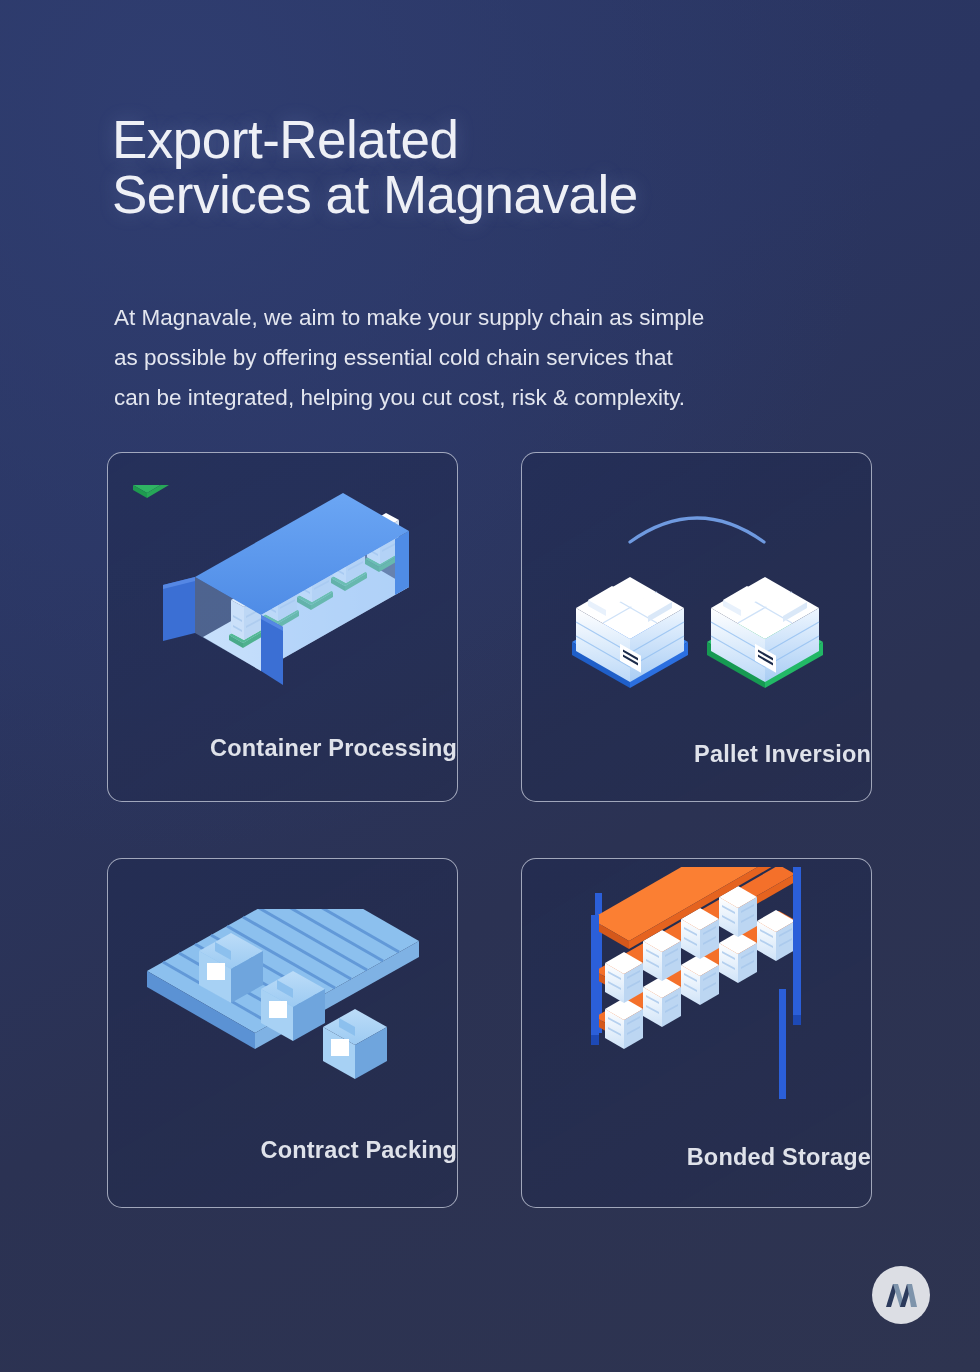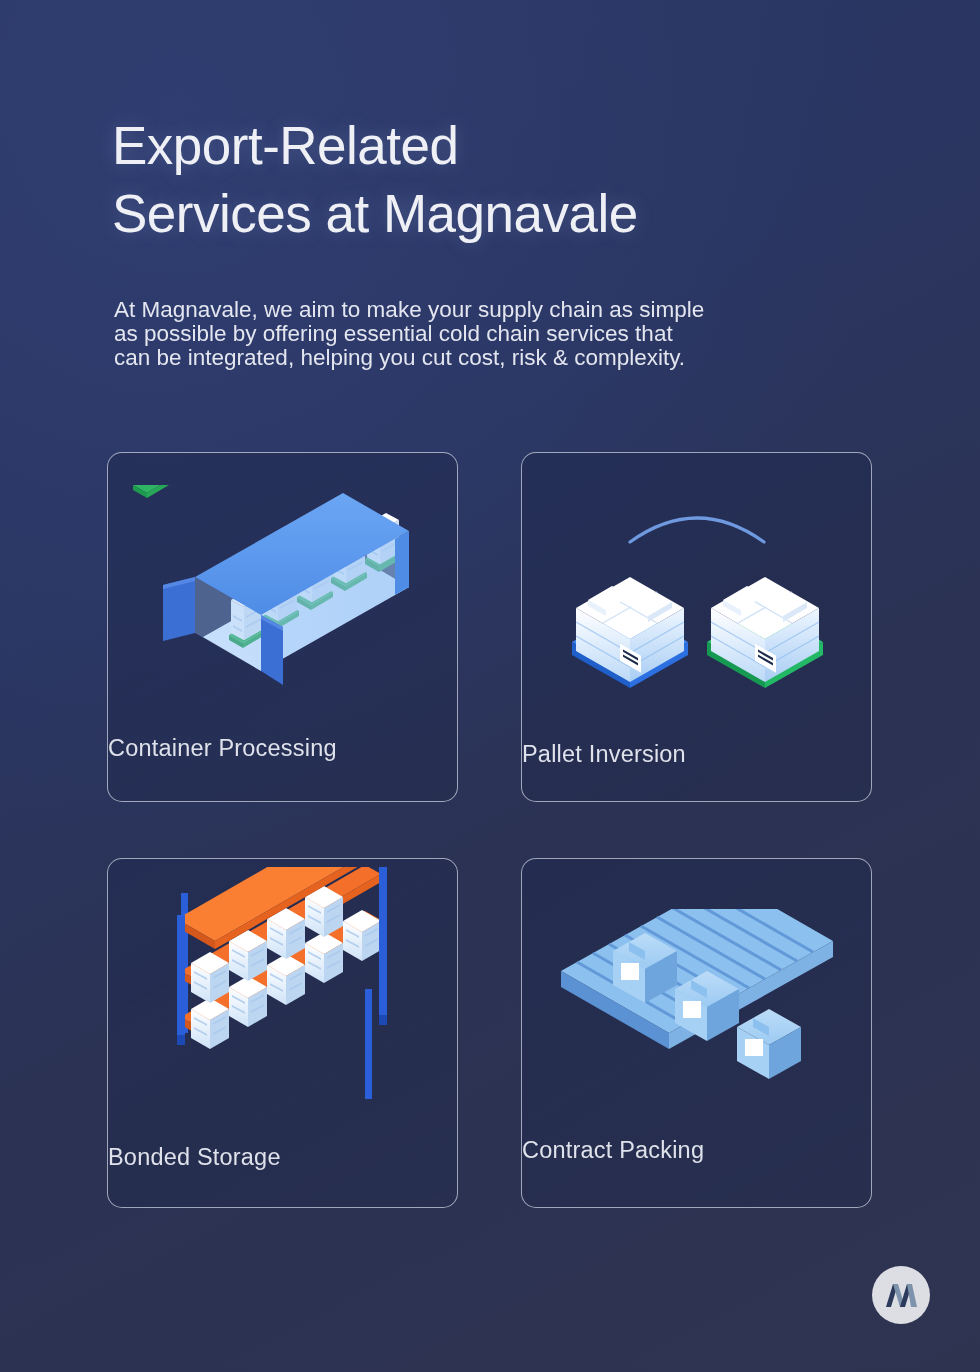--- a/index.html
+++ b/index.html
@@ -11,28 +11,28 @@
   body {
     background:
       radial-gradient(120% 90% at 18% 8%, #2f3d70 0%, rgba(47,61,112,0) 60%),
       linear-gradient(152deg, #2b3765 0%, #2a3561 32%, #2b3253 62%, #2e3450 100%);
     position:relative;
   }
   .poster { position:absolute; inset:0; }
 
   .title {
     position:absolute; left:112px; top:112px; width:780px;
-    font-size:53px; line-height:68px; font-weight:400;
+    font-size:53px; line-height:55px; font-weight:400;
     letter-spacing:-0.5px; color:#eef0f6;
     text-shadow:0 0 18px rgba(160,180,230,.28);
     white-space:pre-line;
   }
   .intro {
     position:absolute; left:114px; top:298px; width:740px;
-    font-size:22.5px; line-height:24px; font-weight:400;
+    font-size:22.5px; line-height:40px; font-weight:400;
     color:#e3e6ef; white-space:pre-line;
   }
 
   .grid {
     position:absolute; left:107px; top:452px;
     width:766px; height:760px;
     display:grid; grid-template-columns:351px 351px;
     grid-template-rows:350px 350px;
     column-gap:63px; row-gap:56px;
   }
@@ -43,21 +43,21 @@
     background:linear-gradient(150deg, rgba(31,41,79,.55) 0%, rgba(35,43,76,.5) 100%);
     overflow:hidden;
   }
   .card .art {
     position:absolute; left:0; right:0; top:0;
     height:250px; display:flex; align-items:center; justify-content:center;
   }
   .card .art svg { display:block; }
   .card .caption {
     position:absolute; left:0; right:0;
-    text-align:left; font-size:23.5px; font-weight:400;
+    text-align:right; font-size:23.5px; font-weight:700;
     letter-spacing:.2px; color:#dfe2ea;
   }
   .card.c1 .caption { top:282px; }
   .card.c2 .caption { top:288px; }
   .card.c3 .caption { top:285px; }
   .card.c4 .caption { top:278px; }
   .card.c1 .art { top:22px; }
   .card.c2 .art { top:14px; }
   .card.c3 .art { top:8px; }
   .card.c4 .art { top:30px; }
@@ -269,20 +269,76 @@
             </g>
             <rect x="48" y="52" width="21" height="17" fill="#ffffff" transform="skewY(30)"></rect>
             <g transform="skewY(30)" fill="#1c2b4a">
               <rect x="51" y="56" width="15" height="2.4"></rect>
               <rect x="51" y="61" width="15" height="2.4"></rect>
             </g>
           </g>
         </svg>
       </div>
       <div class="caption">Pallet Inversion</div>
+    </div>
+
+    <div class="card c4">
+      <div class="art">
+        <svg width="300" height="210" viewBox="0 0 300 210">
+          <defs>
+            <linearGradient id="boxTop" x1="0" y1="0" x2="0" y2="1">
+              <stop offset="0" stop-color="#bcdcf8"></stop>
+                <stop offset="1" stop-color="#9ccaf2"></stop>
+            </linearGradient>
+          </defs>
+
+          <polygon points="14,62 178,-30 286,32 122,124" fill="#8cc0ee"></polygon>
+
+          <polygon points="14,62 122,124 122,140 14,78" fill="#5b92d4"></polygon>
+          <polygon points="122,124 286,32 286,48 122,140" fill="#7fb2e4"></polygon>
+
+          <g stroke="#5b92d4" stroke-width="3" opacity=".85">
+            <line x1="30" y1="53" x2="138" y2="115"></line>
+            <line x1="46" y1="44" x2="154" y2="106"></line>
+            <line x1="62" y1="35" x2="170" y2="97"></line>
+            <line x1="78" y1="26" x2="186" y2="88"></line>
+            <line x1="94" y1="17" x2="202" y2="79"></line>
+            <line x1="110" y1="8" x2="218" y2="70"></line>
+            <line x1="126" y1="-1" x2="234" y2="61"></line>
+            <line x1="142" y1="-10" x2="250" y2="52"></line>
+            <line x1="158" y1="-19" x2="266" y2="43"></line>
+          </g>
+
+          <g transform="translate(36,6)">
+            <polygon points="30,36 62,18 94,36 62,54" fill="url(#boxTop)"></polygon>
+            <polygon points="30,36 62,54 62,88 30,70" fill="#a7d1f4"></polygon>
+            <polygon points="62,54 94,36 94,70 62,88" fill="#6fa5dd"></polygon>
+
+            <polygon points="46,27 62,36 62,45 46,36" fill="#8cc0ee"></polygon>
+            <rect x="38" y="48" width="18" height="17" fill="#ffffff"></rect>
+          </g>
+
+          <g transform="translate(98,44)">
+            <polygon points="30,36 62,18 94,36 62,54" fill="url(#boxTop)"></polygon>
+            <polygon points="30,36 62,54 62,88 30,70" fill="#a7d1f4"></polygon>
+            <polygon points="62,54 94,36 94,70 62,88" fill="#6fa5dd"></polygon>
+            <polygon points="46,27 62,36 62,45 46,36" fill="#8cc0ee"></polygon>
+            <rect x="38" y="48" width="18" height="17" fill="#ffffff"></rect>
+          </g>
+
+          <g transform="translate(160,82)">
+            <polygon points="30,36 62,18 94,36 62,54" fill="url(#boxTop)"></polygon>
+            <polygon points="30,36 62,54 62,88 30,70" fill="#a7d1f4"></polygon>
+            <polygon points="62,54 94,36 94,70 62,88" fill="#6fa5dd"></polygon>
+            <polygon points="46,27 62,36 62,45 46,36" fill="#8cc0ee"></polygon>
+            <rect x="38" y="48" width="18" height="17" fill="#ffffff"></rect>
+          </g>
+        </svg>
+      </div>
+      <div class="caption">Contract Packing</div>
     </div>
 
     <div class="card c3">
       <div class="art">
         <svg width="300" height="250" viewBox="0 0 300 250">
           <defs>
             <linearGradient id="boxG" x1="0" y1="0" x2="0" y2="1">
               <stop offset="0" stop-color="#ffffff"></stop>
                 <stop offset="1" stop-color="#cfe3f8"></stop>
             </linearGradient>
@@ -354,76 +410,20 @@
           </g>
           <g fill="#1d49b5">
             <rect x="44" y="168" width="8" height="10"></rect>
             <rect x="246" y="148" width="8" height="10"></rect>
           </g>
         </svg>
       </div>
       <div class="caption">Bonded Storage</div>
     </div>
 
-    <div class="card c4">
-      <div class="art">
-        <svg width="300" height="210" viewBox="0 0 300 210">
-          <defs>
-            <linearGradient id="boxTop" x1="0" y1="0" x2="0" y2="1">
-              <stop offset="0" stop-color="#bcdcf8"></stop>
-                <stop offset="1" stop-color="#9ccaf2"></stop>
-            </linearGradient>
-          </defs>
-
-          <polygon points="14,62 178,-30 286,32 122,124" fill="#8cc0ee"></polygon>
-
-          <polygon points="14,62 122,124 122,140 14,78" fill="#5b92d4"></polygon>
-          <polygon points="122,124 286,32 286,48 122,140" fill="#7fb2e4"></polygon>
-
-          <g stroke="#5b92d4" stroke-width="3" opacity=".85">
-            <line x1="30" y1="53" x2="138" y2="115"></line>
-            <line x1="46" y1="44" x2="154" y2="106"></line>
-            <line x1="62" y1="35" x2="170" y2="97"></line>
-            <line x1="78" y1="26" x2="186" y2="88"></line>
-            <line x1="94" y1="17" x2="202" y2="79"></line>
-            <line x1="110" y1="8" x2="218" y2="70"></line>
-            <line x1="126" y1="-1" x2="234" y2="61"></line>
-            <line x1="142" y1="-10" x2="250" y2="52"></line>
-            <line x1="158" y1="-19" x2="266" y2="43"></line>
-          </g>
-
-          <g transform="translate(36,6)">
-            <polygon points="30,36 62,18 94,36 62,54" fill="url(#boxTop)"></polygon>
-            <polygon points="30,36 62,54 62,88 30,70" fill="#a7d1f4"></polygon>
-            <polygon points="62,54 94,36 94,70 62,88" fill="#6fa5dd"></polygon>
-
-            <polygon points="46,27 62,36 62,45 46,36" fill="#8cc0ee"></polygon>
-            <rect x="38" y="48" width="18" height="17" fill="#ffffff"></rect>
-          </g>
-
-          <g transform="translate(98,44)">
-            <polygon points="30,36 62,18 94,36 62,54" fill="url(#boxTop)"></polygon>
-            <polygon points="30,36 62,54 62,88 30,70" fill="#a7d1f4"></polygon>
-            <polygon points="62,54 94,36 94,70 62,88" fill="#6fa5dd"></polygon>
-            <polygon points="46,27 62,36 62,45 46,36" fill="#8cc0ee"></polygon>
-            <rect x="38" y="48" width="18" height="17" fill="#ffffff"></rect>
-          </g>
-
-          <g transform="translate(160,82)">
-            <polygon points="30,36 62,18 94,36 62,54" fill="url(#boxTop)"></polygon>
-            <polygon points="30,36 62,54 62,88 30,70" fill="#a7d1f4"></polygon>
-            <polygon points="62,54 94,36 94,70 62,88" fill="#6fa5dd"></polygon>
-            <polygon points="46,27 62,36 62,45 46,36" fill="#8cc0ee"></polygon>
-            <rect x="38" y="48" width="18" height="17" fill="#ffffff"></rect>
-          </g>
-        </svg>
-      </div>
-      <div class="caption">Contract Packing</div>
-    </div>
-
   </div>
 
   <div class="logo">
     <svg width="34" height="32" viewBox="0 0 34 32" aria-hidden="true">
       <polygon points="2,28 9,5 14,5 7,28" fill="#2c3a5c"></polygon>
       <polygon points="9,5 14,5 21,28 16,28" fill="#7d93ab"></polygon>
       <polygon points="16,28 23,5 28,5 21,28" fill="#2c3a5c"></polygon>
       <polygon points="23,5 28,5 33,28 27,28" fill="#7d93ab"></polygon>
     </svg>
   </div>

